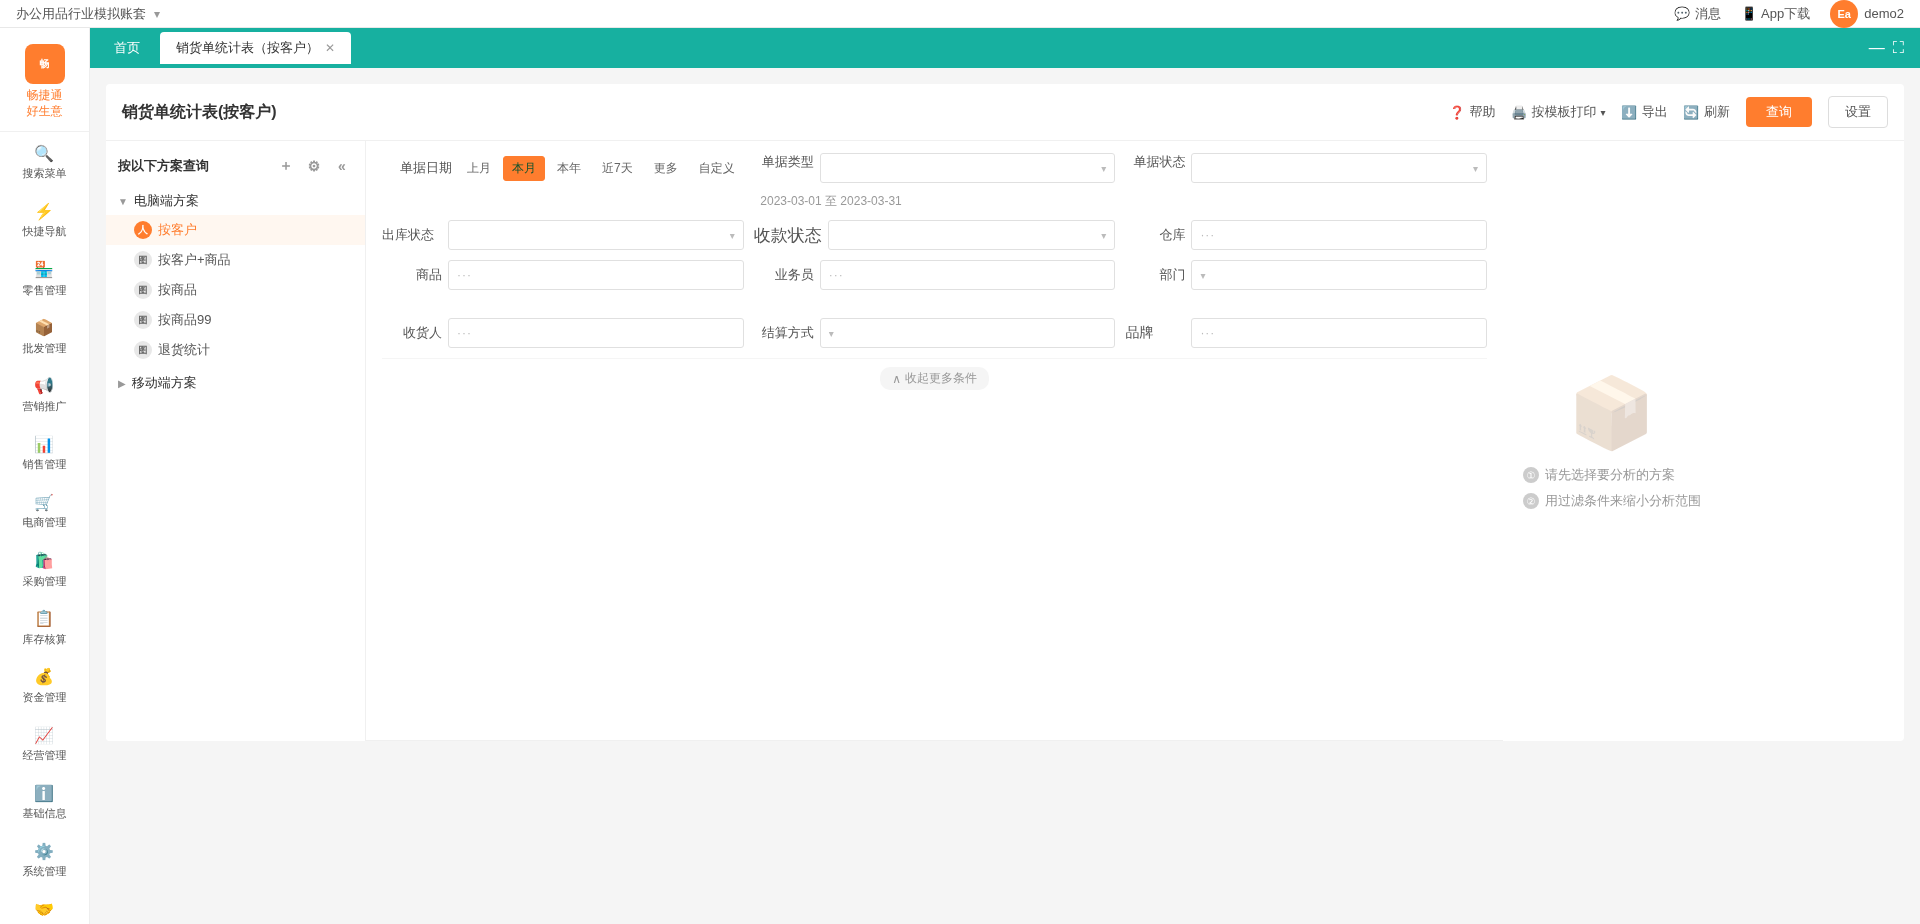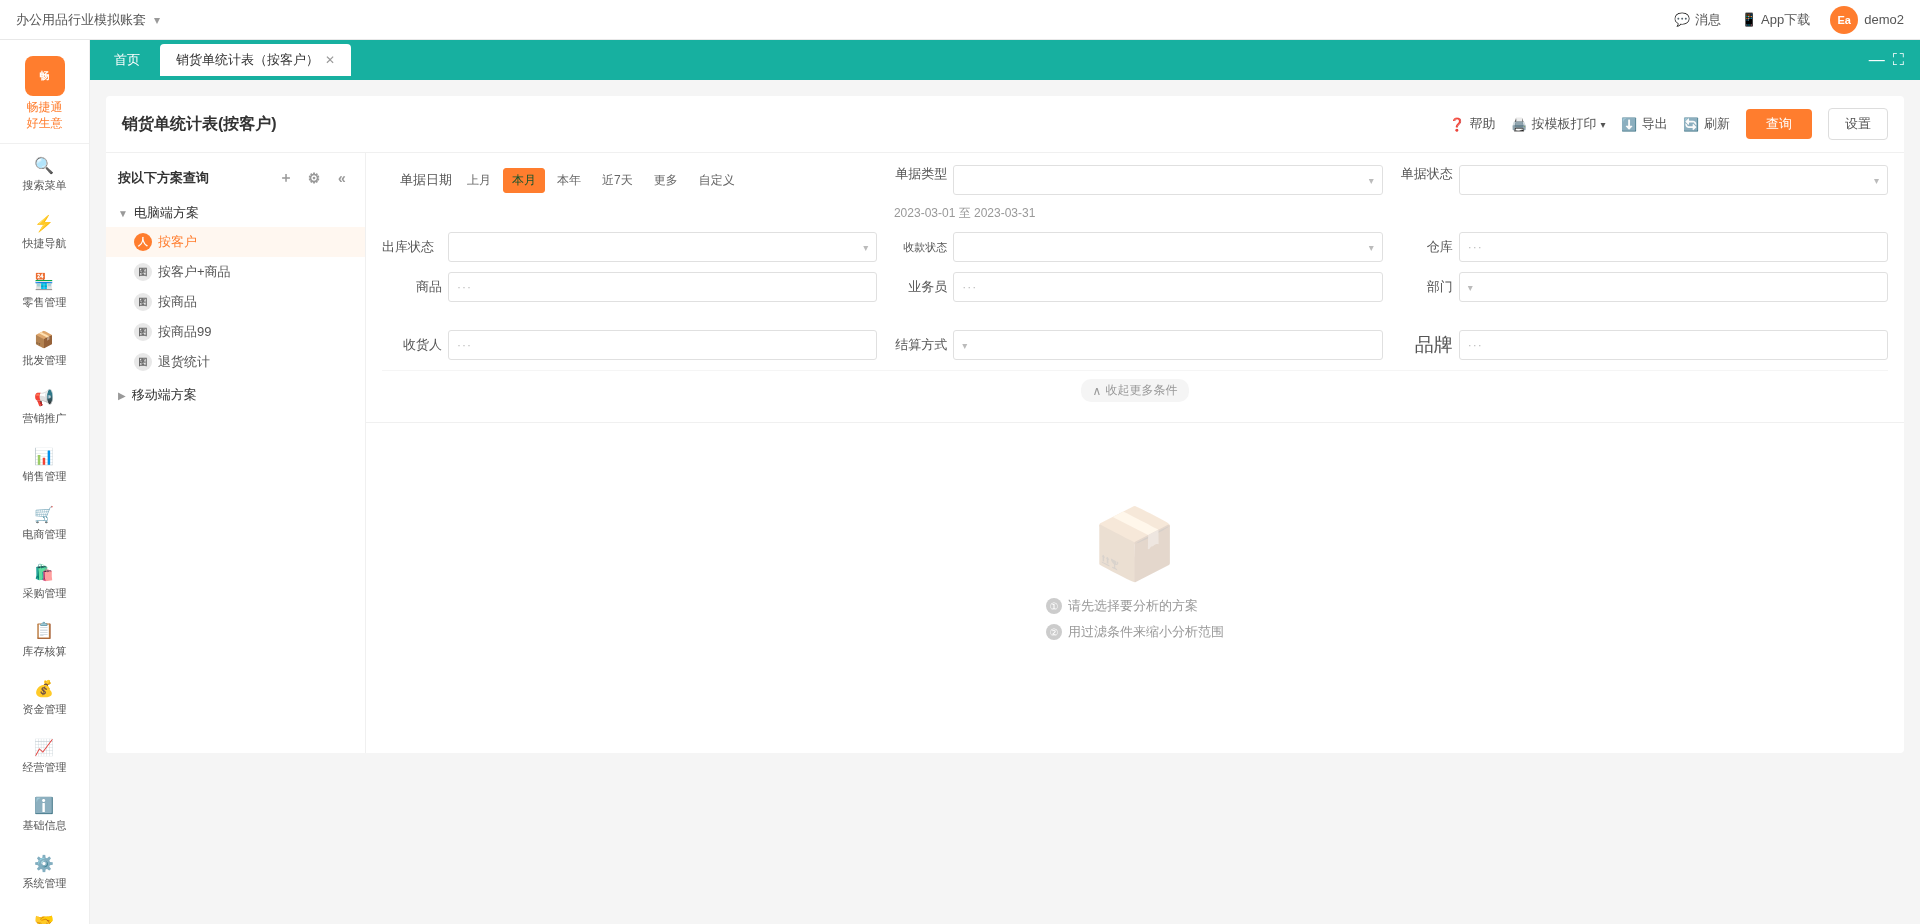--- a/index.html
+++ b/index.html
@@ -1,20 +1,20 @@
 <!DOCTYPE html>
 <html><head>
   <meta charset="utf-8">
   <style>
     * { box-sizing: border-box; margin: 0; padding: 0; }
     body { font-family: 'Microsoft YaHei', Arial, sans-serif; font-size: 13px; background: #f5f5f5; color: #333; overflow: hidden; }
 
     
     .app-container { display: flex; flex-direction: column; height: 924px; width: 1920px; }
-    .top-header { height: 40px; background: #fff; display: flex; align-items: center; padding: 0 16px; border-bottom: 1px solid #e8e8e8; justify-content: space-between; }
+    .top-header { height: 28px; background: #fff; display: flex; align-items: center; padding: 0 16px; border-bottom: 1px solid #e8e8e8; justify-content: space-between; }
     .main-layout { display: flex; flex: 1; overflow: hidden; }
 
     
     .sidebar { width: 90px; background: #fff; border-right: 1px solid #eee; display: flex; flex-direction: column; align-items: center; padding-top: 8px; overflow-y: auto; }
     .sidebar-logo { display: flex; flex-direction: column; align-items: center; padding: 8px 0 12px; border-bottom: 1px solid #f0f0f0; width: 100%; }
     .logo-icon { width: 40px; height: 40px; background: #ff7d2e; border-radius: 8px; display: flex; align-items: center; justify-content: center; color: white; font-size: 10px; font-weight: bold; }
     .logo-text { font-size: 10px; color: #ff7d2e; margin-top: 4px; }
     .sidebar-item { display: flex; flex-direction: column; align-items: center; padding: 10px 4px; width: 100%; cursor: pointer; transition: background 0.2s; }
     .sidebar-item .item-icon { width: 22px; height: 22px; display: flex; align-items: center; justify-content: center; font-size: 16px; color: #666; margin-bottom: 3px; }
     .sidebar-item .item-label { font-size: 11px; color: #555; text-align: center; line-height: 1.2; }
@@ -80,21 +80,21 @@
     .scheme-item-icon.orange { background: #ff7d2e; color: white; }
     .scheme-item-icon.gray { background: #e8e8e8; color: #666; }
     .scheme-item-label { font-size: 13px; color: #555; }
 
     
     .empty-state { display: flex; flex-direction: column; align-items: center; justify-content: center; padding: 80px 20px; gap: 12px; }
     .empty-tips { display: flex; flex-direction: column; gap: 8px; }
     .empty-tip { display: flex; align-items: center; gap: 6px; color: #999; font-size: 13px; }
     .tip-number { width: 16px; height: 16px; border-radius: 50%; background: #ccc; color: white; font-size: 10px; display: flex; align-items: center; justify-content: center; flex-shrink: 0; }
 
-    .right-panel { flex: 1; display: flex; flex-direction: column; }
+    .right-panel { flex: 1; display: flex; flex-direction: row; }
   </style>
 </head>
 <body>
 
 <div class="app-container">
 
   <div class="top-header">
     <div class="header-left">
       <span class="header-title">办公用品行业模拟账套</span>
       <span class="header-dropdown">▾</span>
@@ -316,21 +316,21 @@
 
                 <div style="display:grid; grid-template-columns: 1fr 1fr 1fr; gap:10px; margin-bottom:10px;">
                   <div style="display:flex; align-items:center; gap:6px;">
                     <span style="min-width:60px; color:#555; font-size:13px; ">出库状态</span>
                     <div class="filter-input">
                       <span class="placeholder"></span>
                       <span class="dropdown-icon">▾</span>
                     </div>
                   </div>
                   <div style="display:flex; align-items:center; gap:6px;">
-                    <span style="min-width:60px; color:#555; font-size:11px; text-align:right;">收款状态</span>
+                    <span style="min-width:60px; color:#555; font-size:17px; text-align:right;">收款状态</span>
                     <div class="filter-input">
                       <span class="placeholder"></span>
                       <span class="dropdown-icon">▾</span>
                     </div>
                   </div>
                   <div style="display:flex; align-items:center; gap:6px;">
                     <span style="min-width:60px; color:#555; font-size:13px; text-align:right;">仓库</span>
                     <div class="filter-input">
                       <span class="more-icon">···</span>
                     </div>
@@ -365,21 +365,21 @@
                       <span class="more-icon">···</span>
                     </div>
                   </div>
                   <div style="display:flex; align-items:center; gap:6px;">
                     <span style="min-width:60px; color:#555; font-size:13px; text-align:right;">结算方式</span>
                     <div class="filter-input">
                       <span class="dropdown-icon">▾</span>
                     </div>
                   </div>
                   <div style="display:flex; align-items:center; gap:6px;">
-                    <span style="min-width:60px; color:#555; font-size:19px; text-align:right;">品牌</span>
+                    <span style="min-width:60px; color:#555; font-size:14px; text-align:left;">品牌</span>
                     <div class="filter-input">
                       <span class="more-icon">···</span>
                     </div>
                   </div>
                 </div>
 
                 <div class="collapse-bar">
                   <div class="collapse-btn">
                     <span>∧</span>
                     <span>收起更多条件</span>

